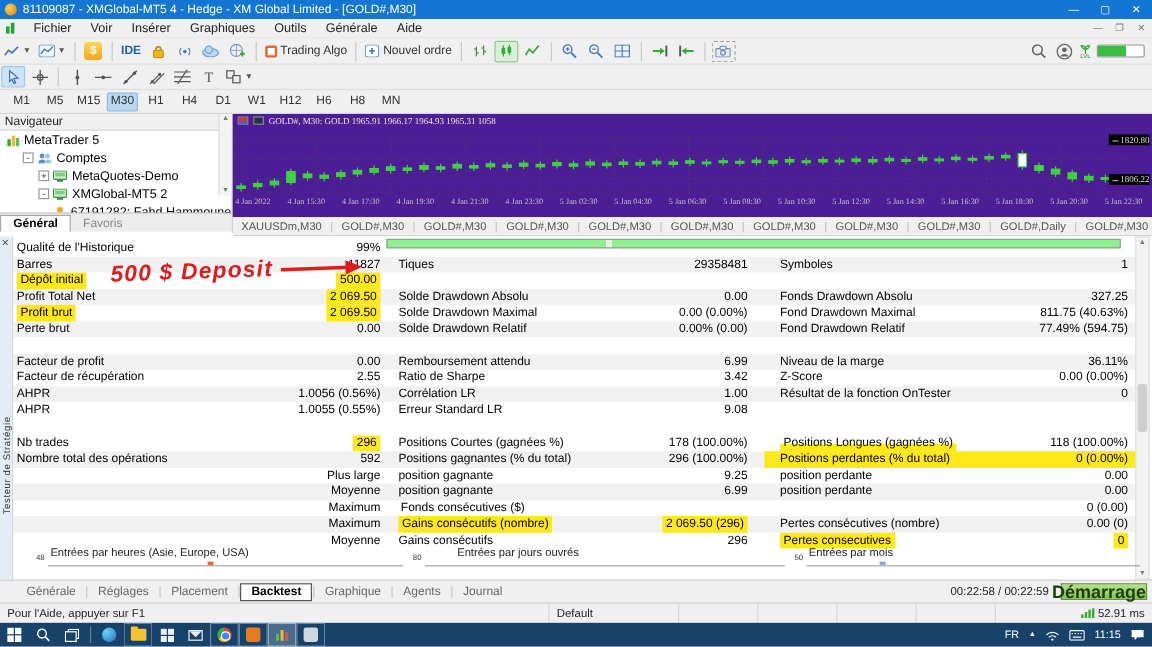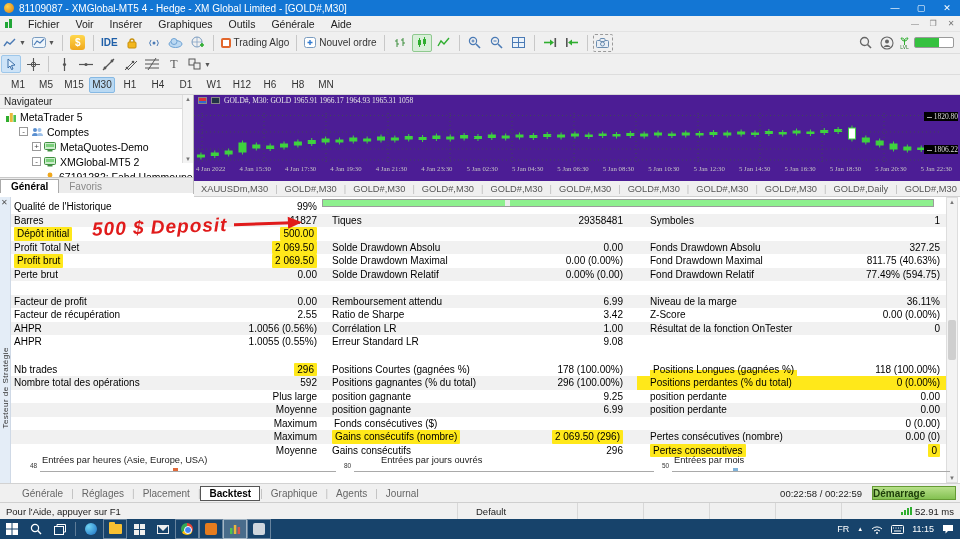--- a/index.html
+++ b/index.html
@@ -86,26 +86,26 @@
   .histo{position:absolute;font-size:9.3px;color:#222;}
   .histo-num{position:absolute;font-size:6.5px;color:#333;}
   .histo-line{position:absolute;height:1px;background:#a9a9a9;}
   .histo-tick{position:absolute;width:5px;height:3px;top:-3px;}
   
   .tester-tabs{position:absolute;left:0;top:483px;width:960px;height:19px;background:#f0f0f0;border-top:1px solid #d2d2d2;display:flex;align-items:center;font-size:10px;color:#666;padding-left:14px;}
   .ttab{padding:1px 8px;white-space:nowrap;}
   .ttab.active{background:#fff;border:1px solid #555;color:#000;font-weight:bold;}
   .ttab-sep{color:#bbb;}
   .tester-time{margin-left:auto;color:#222;font-size:9.5px;}
-  .start-btn{margin:0 4px 0 10px;width:84px;height:14px;background:linear-gradient(#b7e08a,#84c152);border:1px solid #649a33;display:flex;align-items:center;justify-content:flex-start;font-size:10px;color:#073;font-weight:bold;color:#1c3d09;}
+  .start-btn{margin:0 4px 0 10px;width:72px;height:14px;background:linear-gradient(#b7e08a,#84c152);border:1px solid #649a33;display:flex;align-items:center;justify-content:flex-end;font-size:15px;color:#073;font-weight:bold;color:#1c3d09;}
   
   .statusbar{position:absolute;left:0;top:502px;width:960px;height:17px;background:#f0f0f0;border-top:1px solid #cfcfcf;display:flex;align-items:center;font-size:9.5px;color:#222;}
   .scell{height:100%;display:flex;align-items:center;padding:0 6px;border-right:1px solid #d8d8d8;}
   .scell.help{width:458px;}
-  .scell.def{width:108px;margin-left:12px;}
+  .scell.def{width:108px;}
   .scell.empty{width:66px;}
   .scell.lat{margin-left:auto;border-right:none;gap:3px;}
   .sig{display:flex;align-items:flex-end;gap:1px;height:8px;}
   .sig i{display:block;width:2px;background:#2fae2f;}
   
   .taskbar{position:absolute;left:0;top:519px;width:960px;height:20px;background:#17436b;display:flex;align-items:center;color:#fff;}
   .tk{width:24px;height:20px;display:flex;align-items:center;justify-content:center;flex:0 0 auto;}
   .tk.open{box-shadow:inset 0 0 0 1px rgba(255,255,255,.35);}
   .tk.activeapp{background:rgba(255,255,255,.22);box-shadow:inset 0 0 0 1px rgba(255,255,255,.5);}
   .tk-sep{width:1px;height:14px;background:rgba(255,255,255,.3);margin:0 3px;}

